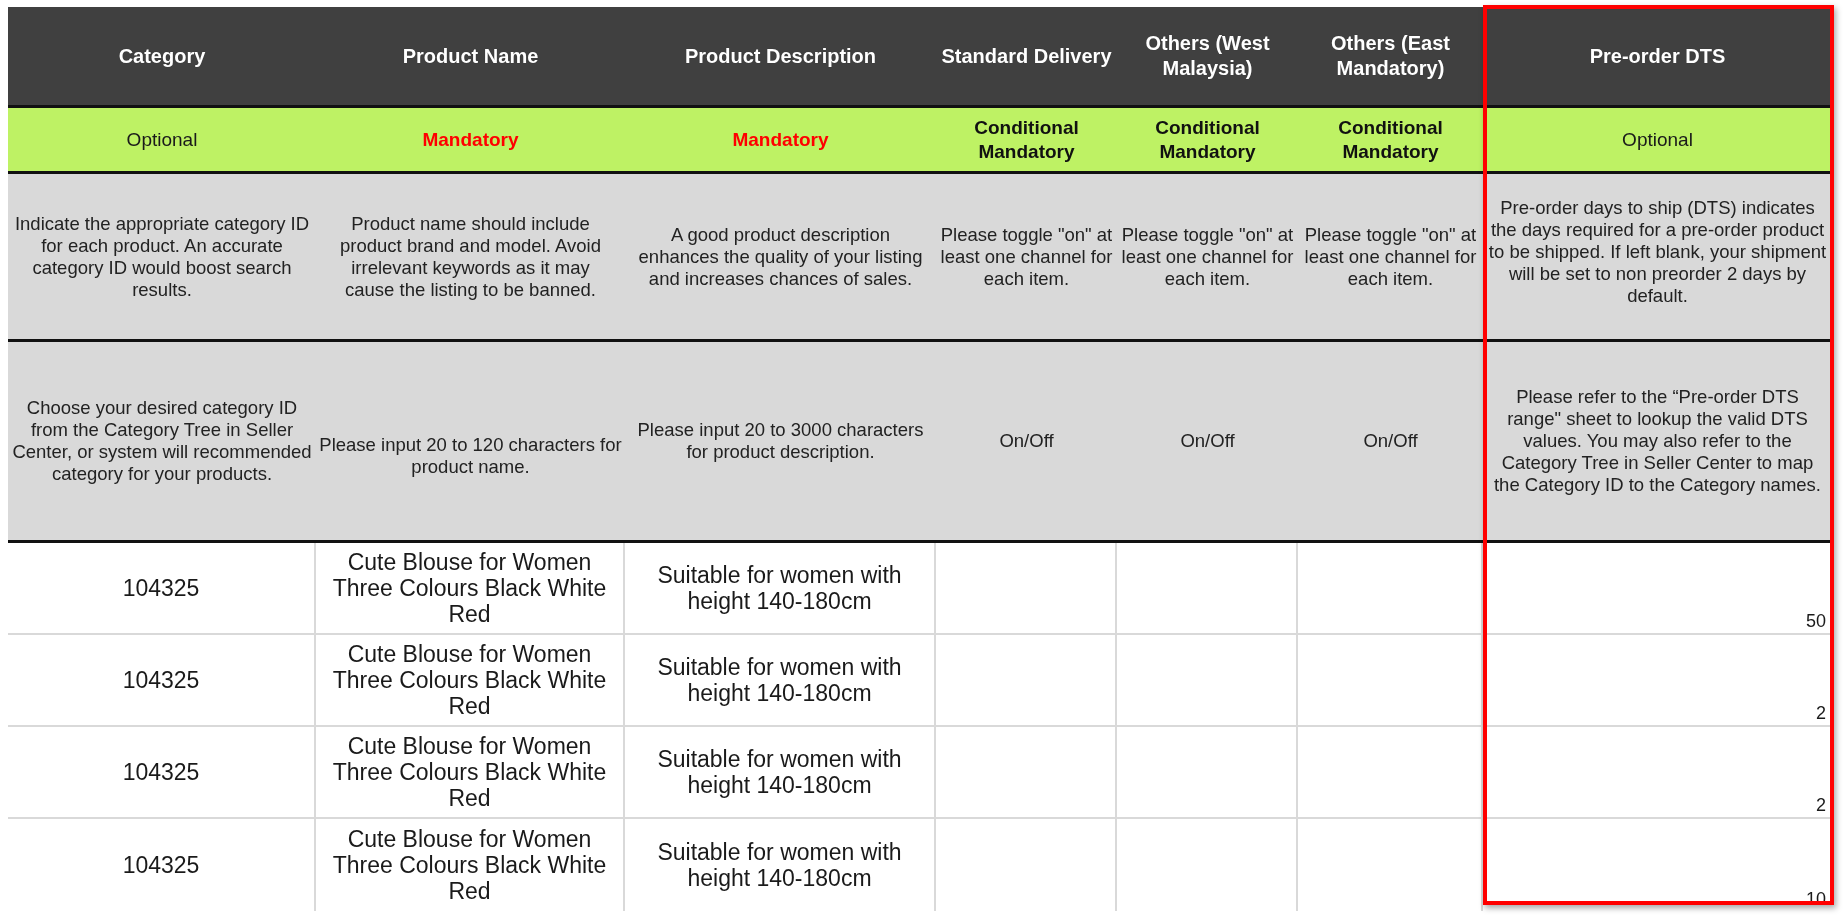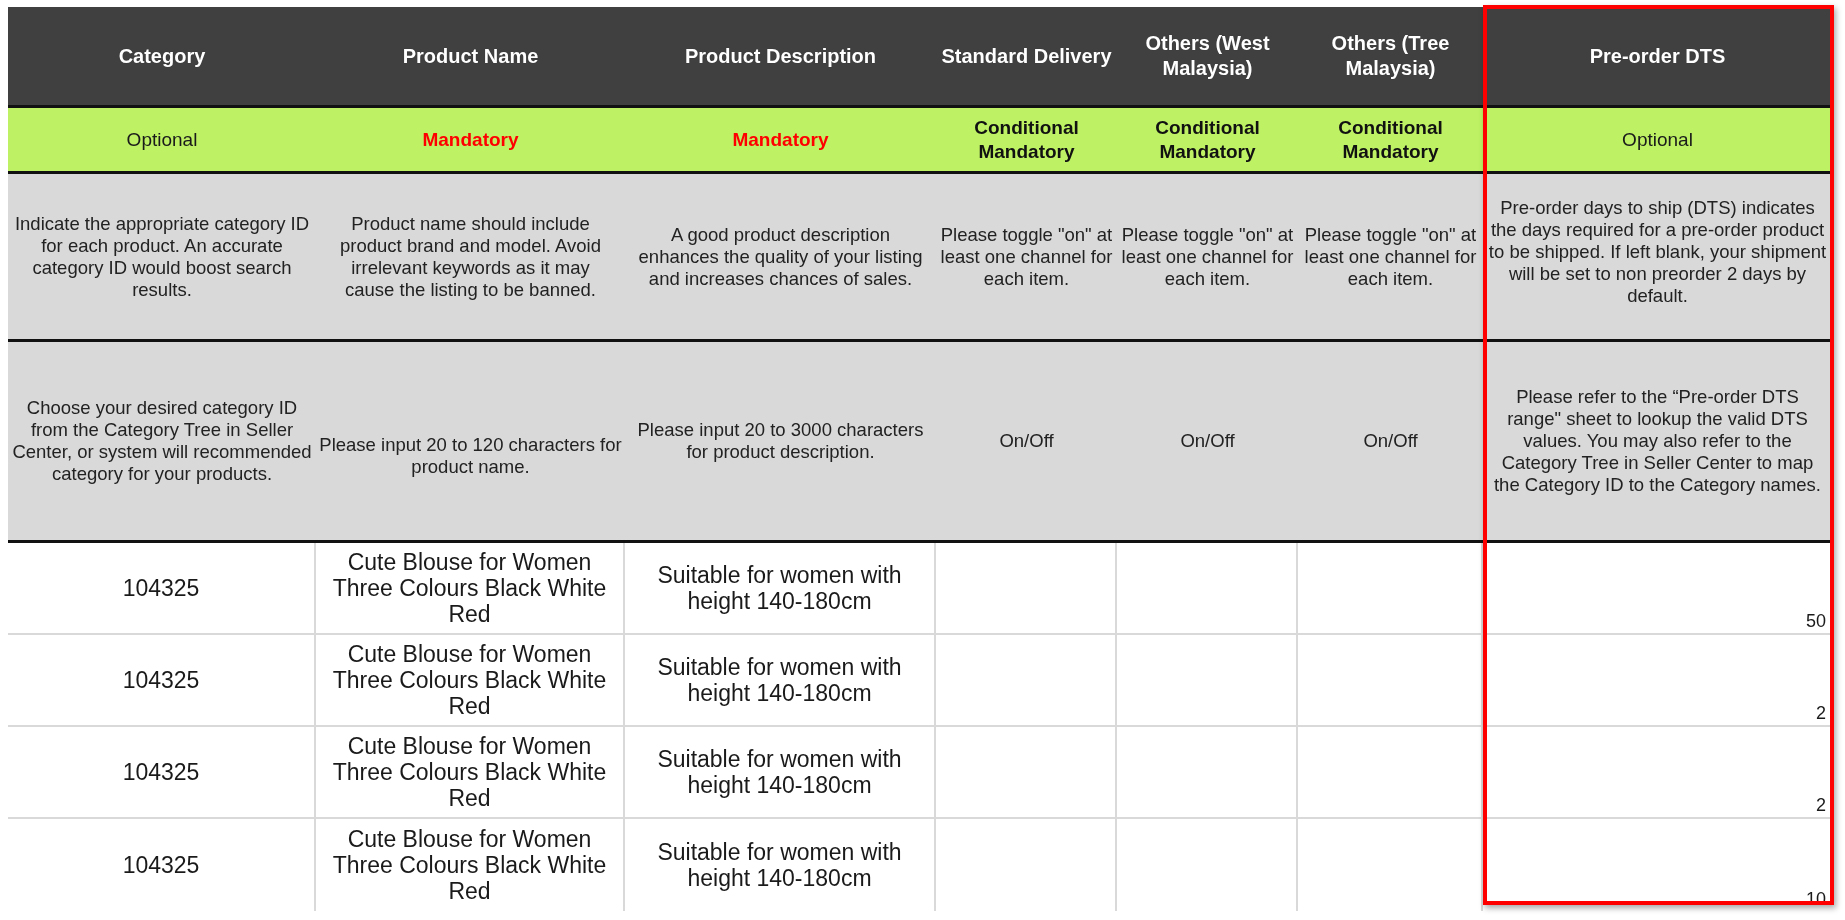--- a/index.html
+++ b/index.html
@@ -52,21 +52,21 @@
 <body>
 
 <div class="sheet">
 
   <div class="row hdr">
     <div class="cell c1">Category</div>
     <div class="cell c2">Product Name</div>
     <div class="cell c3">Product Description</div>
     <div class="cell c4">Standard Delivery</div>
     <div class="cell c5">Others (West Malaysia)</div>
-    <div class="cell c6">Others (Tree Malaysia)</div>
+    <div class="cell c6">Others (East Mandatory)</div>
     <div class="cell c7">Pre-order DTS</div>
   </div>
 
   <div class="row req">
     <div class="cell c1">Optional</div>
     <div class="cell c2 mandatory">Mandatory</div>
     <div class="cell c3 mandatory">Mandatory</div>
     <div class="cell c4 cond">Conditional Mandatory</div>
     <div class="cell c5 cond">Conditional Mandatory</div>
     <div class="cell c6 cond">Conditional Mandatory</div>

